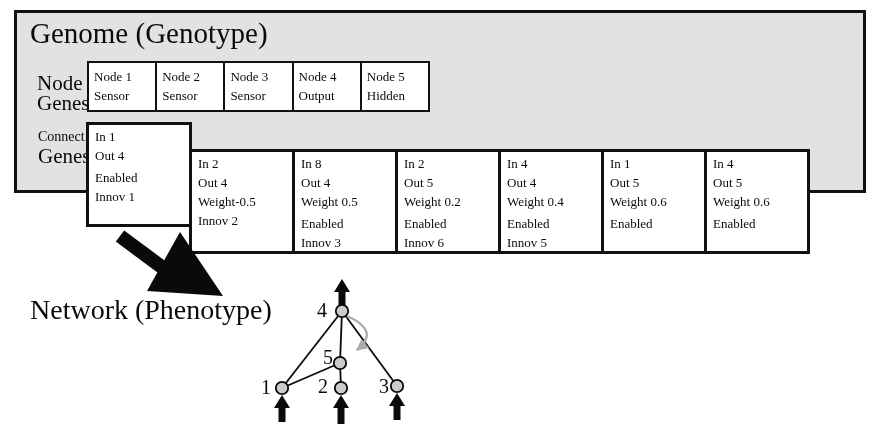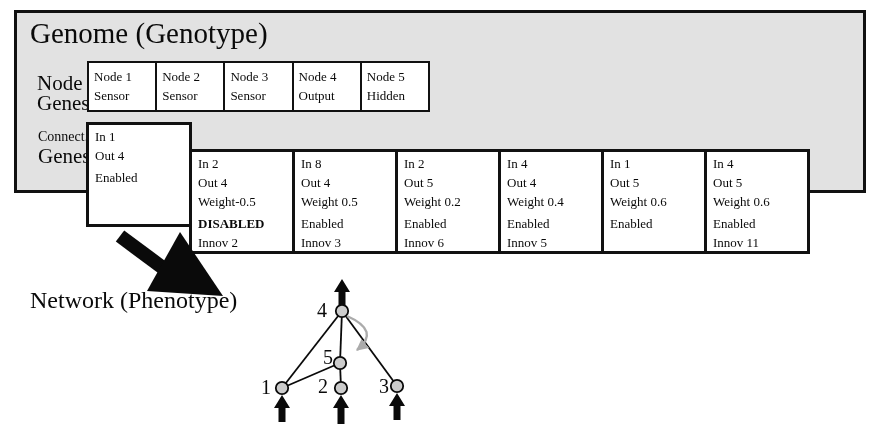--- a/index.html
+++ b/index.html
@@ -35,22 +35,22 @@
   }
   .ccell + .ccell{margin-left:-3px;margin-top:27px;}
   .mono{
     font-family:Liberation Serif, serif;font-size:13px;line-height:19px;
     font-weight:400;white-space:nowrap;
   }
   .status-line{margin-top:3px;}
   .disabled{font-weight:700;}
   
   .network-title{
-    position:absolute;left:30px;top:284px;
-    font-size:24px;line-height:32px;white-space:nowrap;
+    position:absolute;left:30px;top:294px;
+    font-size:28px;line-height:32px;white-space:nowrap;
   }
   .overlay{position:absolute;left:0;top:0;width:875px;height:433px;pointer-events:none;}
   .edge{stroke:#0a0a0a;stroke-width:1.8;fill:none;}
   .node-circle{fill:#cccccc;stroke:#0a0a0a;stroke-width:1.8;}
   .io-arrow{fill:#0a0a0a;stroke:none;}
   .big-arrow{fill:#0a0a0a;stroke:none;}
   .big-arrow-shaft{stroke:#0a0a0a;stroke-width:14;fill:none;}
   .recurrent{stroke:#ababab;stroke-width:2.4;fill:none;}
   .net-label{
     font-family:"Liberation Serif", serif;font-size:20px;fill:#0a0a0a;
@@ -96,26 +96,26 @@
     <div class="row-label conn-label">
       <div class="small">Connect.</div>
       <div>Genes</div>
     </div>
 
     <div class="gene-row conn-row">
       <div class="ccell">
         <div class="mono">In 1</div>
         <div class="mono">Out 4</div>
         <div class="mono status-line">Enabled</div>
+        <div class="mono">Innov 1</div>
       </div>
       <div class="ccell">
         <div class="mono">In 2</div>
         <div class="mono">Out 4</div>
         <div class="mono">Weight-0.5</div>
-        <div class="mono status-line disabled">DISABLED</div>
         <div class="mono">Innov 2</div>
       </div>
       <div class="ccell">
         <div class="mono">In 8</div>
         <div class="mono">Out 4</div>
         <div class="mono">Weight 0.5</div>
         <div class="mono status-line">Enabled</div>
         <div class="mono">Innov 3</div>
       </div>
       <div class="ccell">
@@ -136,21 +136,20 @@
         <div class="mono">In 1</div>
         <div class="mono">Out 5</div>
         <div class="mono">Weight 0.6</div>
         <div class="mono status-line">Enabled</div>
       </div>
       <div class="ccell">
         <div class="mono">In 4</div>
         <div class="mono">Out 5</div>
         <div class="mono">Weight 0.6</div>
         <div class="mono status-line">Enabled</div>
-        <div class="mono">Innov 11</div>
       </div>
     </div>
   </div>
 
   <div class="network-title">Network (Phenotype)</div>
 
   <svg class="overlay" viewBox="0 0 875 433" aria-hidden="true">
     <defs>
       <marker id="grayHead" markerWidth="6" markerHeight="6" refX="4.5" refY="2.5" orient="auto">
         <path d="M0,0 L5,2.5 L0,5 Z" fill="#ababab"></path>

